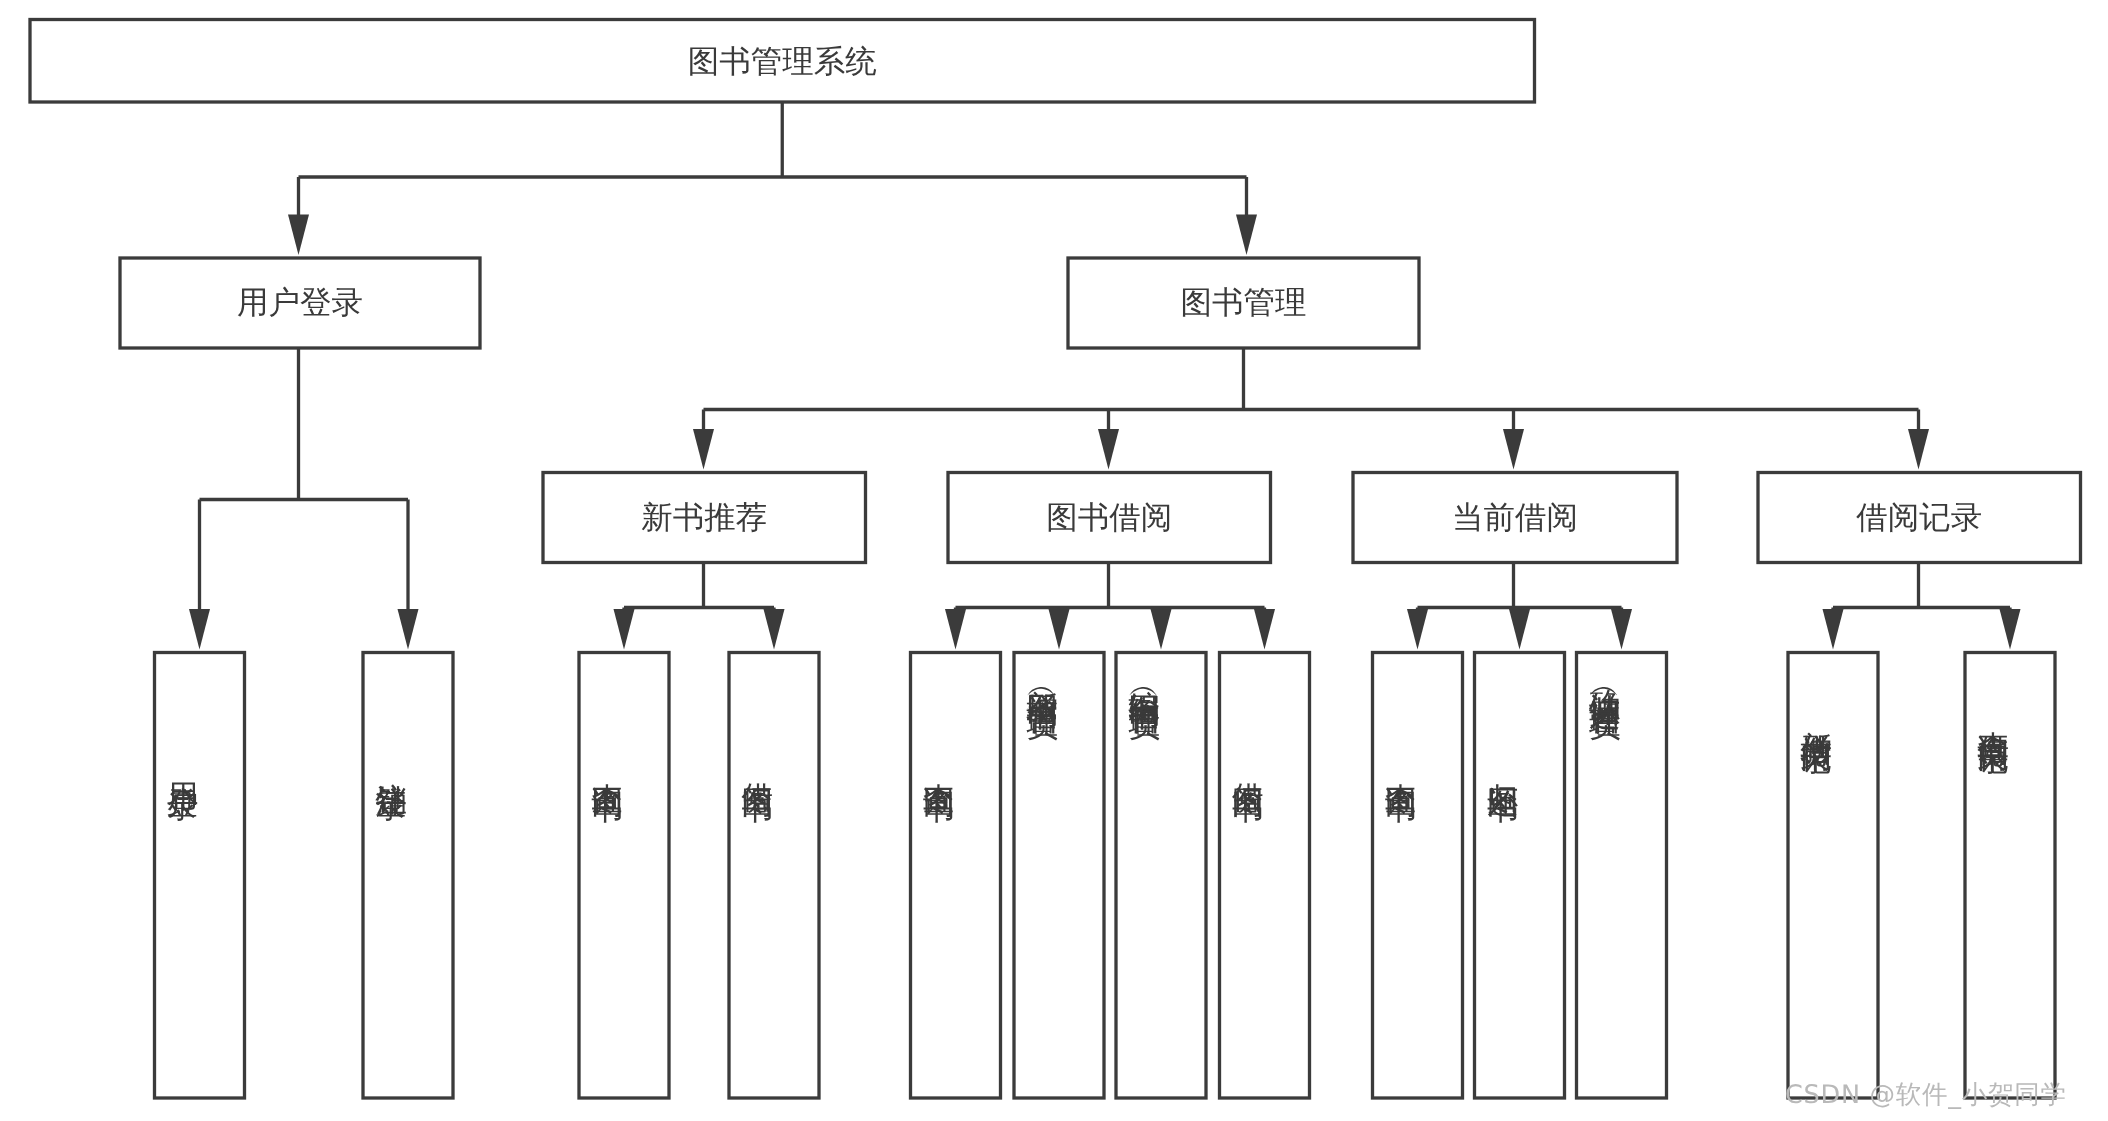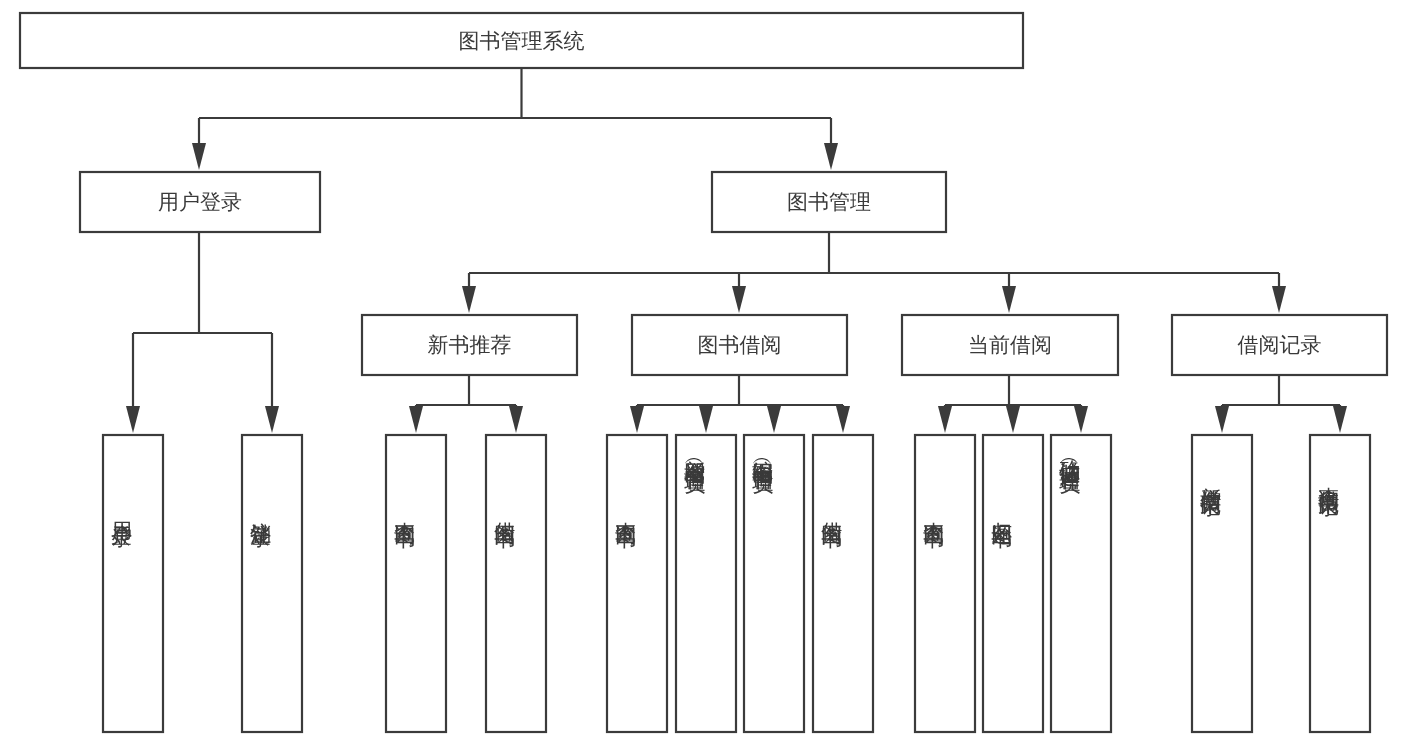--- a/index.html
+++ b/index.html
@@ -199,14 +199,15 @@
   <div class="leaf-label" style="left:613px; top:505px; height:200px;">查询图书</div>
   <div class="leaf-label" style="left:682px; top:443px; height:285px;">新增图书（管理员）</div>
   <div class="leaf-label" style="left:750px; top:443px; height:285px;">编辑图书（管理员）</div>
   <div class="leaf-label" style="left:819px; top:505px; height:200px;">借阅图书</div>
   <div class="leaf-label" style="left:921px; top:505px; height:200px;">查询图书</div>
   <div class="leaf-label" style="left:989px; top:505px; height:200px;">归还图书</div>
   <div class="leaf-label" style="left:1057px; top:443px; height:285px;">确认归还（管理员）</div>
   <div class="leaf-label" style="left:1198px; top:470px; height:250px;">新增借阅记录</div>
   <div class="leaf-label" style="left:1316px; top:470px; height:250px;">查询借阅记录</div>
 
+  <div class="watermark" style="left:1190px; top:718px;">CSDN @软件_小贺同学</div>
 
 </div>
 
 </body></html>

